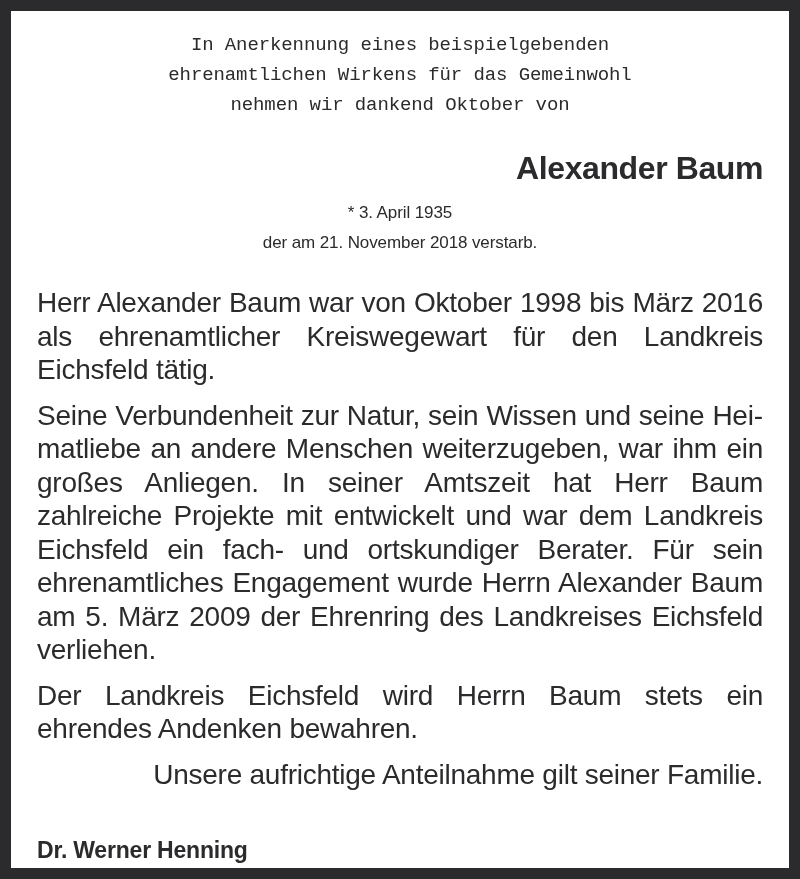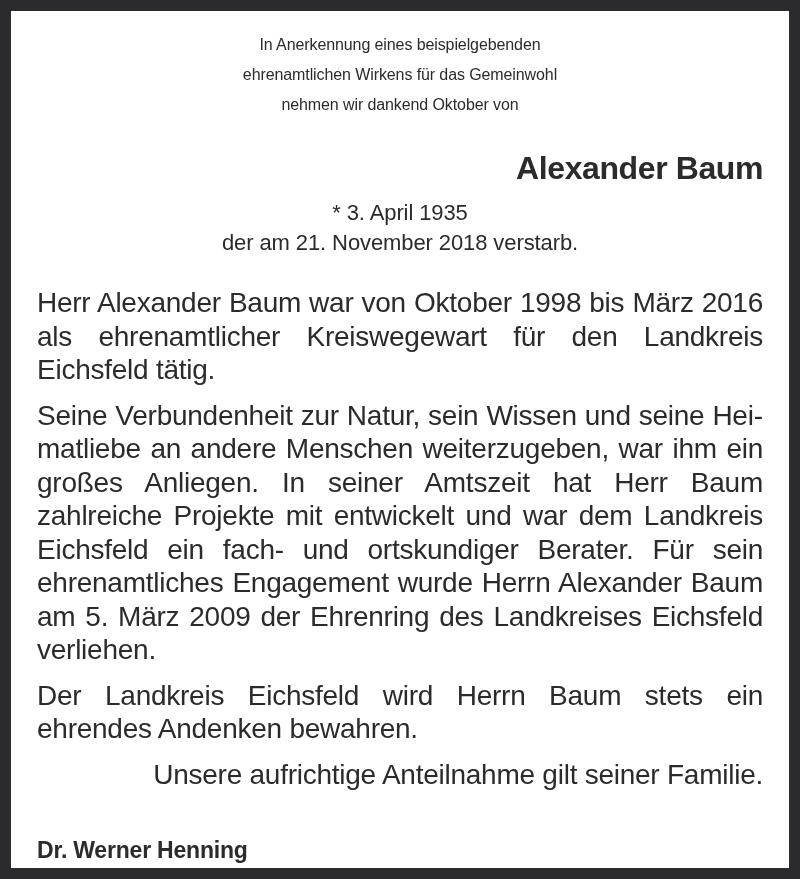--- a/index.html
+++ b/index.html
@@ -32,38 +32,39 @@
     width: 100%;
     height: 100%;
   }
 
   .intro-block {
     text-align: center;
     padding-top: 19px;
   }
 
   .intro-line {
-    font-size: 16px;
+    font-size: 19px;
     line-height: 30px;
     letter-spacing: -0.1px;
     white-space: nowrap;
+    font-family: Liberation Mono, monospace;
   }
 
   .deceased-name {
     text-align: right;
     font-size: 32px;
     font-weight: bold;
     line-height: 48px;
     letter-spacing: -0.4px;
     margin-top: 24px;
   }
 
   .date-line {
     text-align: center;
-    font-size: 22px;
+    font-size: 17px;
     line-height: 30px;
     letter-spacing: -0.1px;
   }
 
   .date-birth {
     margin-top: 6px;
   }
 
   .date-death {
   }

